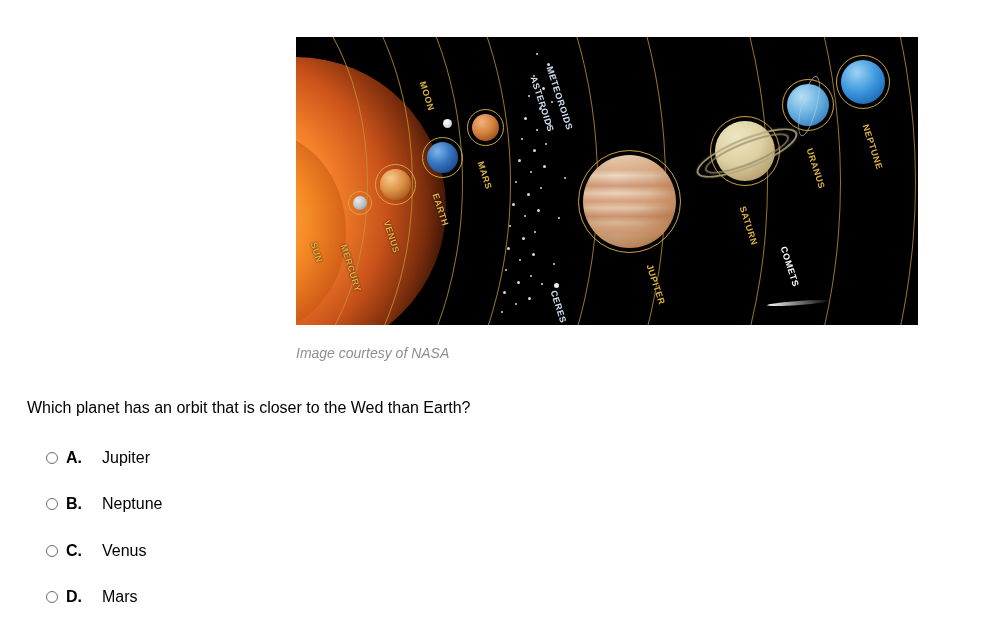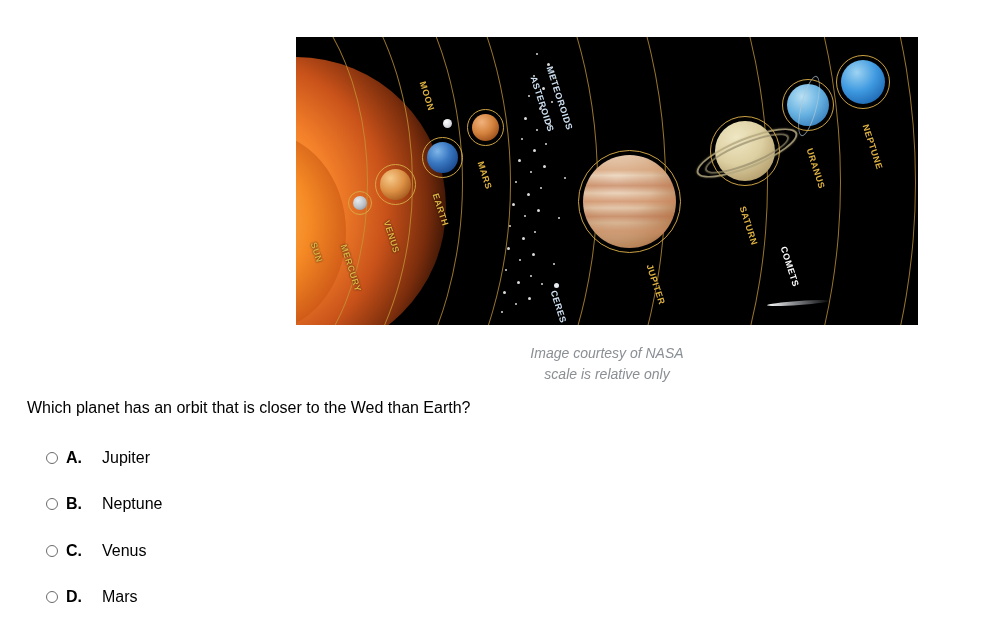--- a/index.html
+++ b/index.html
@@ -149,21 +149,20 @@
     position: absolute;
     width: 64px; height: 4px;
     border-radius: 50%;
     background: linear-gradient(to left, rgba(255,255,255,0) 0%, rgba(235,240,248,0.55) 55%, #ffffff 100%);
     transform: rotate(-4deg);
   }
 
   
   .caption {
     width: 622px;
-    text-align: center;
     margin-top: 18px;
     color: #8a8f94;
     font-style: italic;
     font-size: 14px;
     line-height: 21px;
   }
 
   
   .question {
     position: absolute;
@@ -320,21 +319,20 @@
       <div class="ring-outline"></div>
     </div>
     <div class="lbl" style="left:574px; top:86px; transform: rotate(72deg);">NEPTUNE</div>
 
     <div class="lbl" style="left:22px; top:204px; transform: rotate(72deg);">SUN</div>
 
   </div>
 
   <div class="caption">
     <div>Image courtesy of NASA</div>
-    <div>scale is relative only</div>
   </div>
 </div>
 
 <div class="question">Which planet has an orbit that is closer to the Wed than Earth?</div>
 
 <div class="options">
 
   <label class="option">
     <span class="radio"></span>
     <span class="opt-letter">A.</span>

